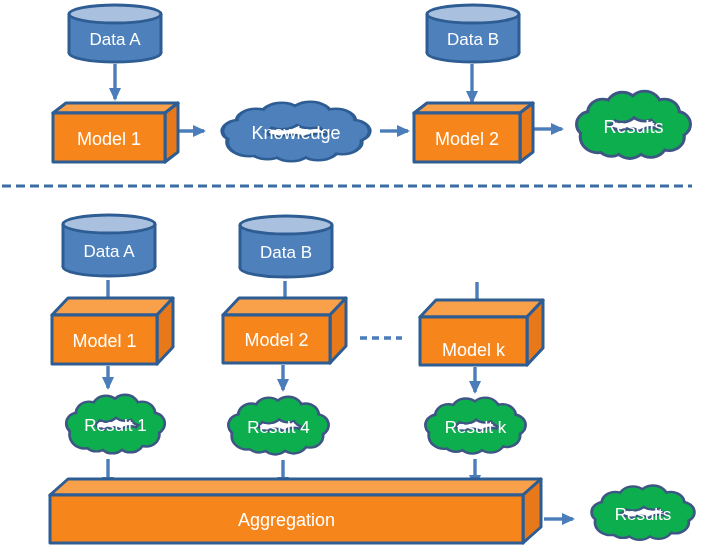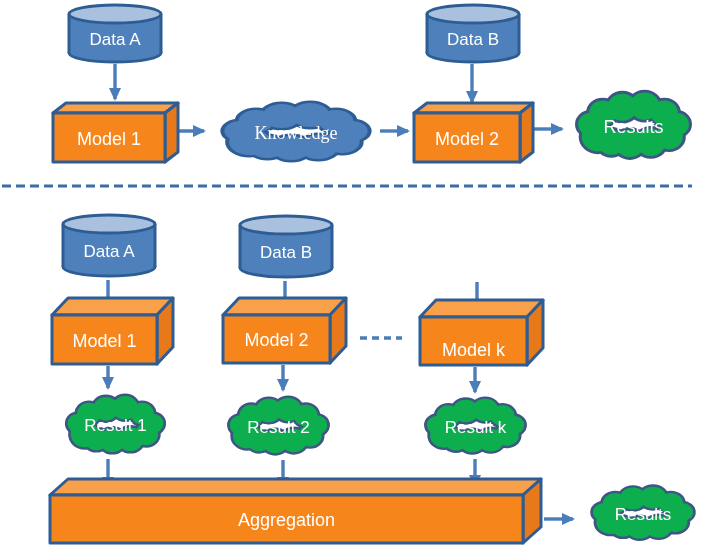--- a/index.html
+++ b/index.html
@@ -83,21 +83,21 @@
     <svg width="129" height="63">
       <g stroke="#2E5D94" stroke-width="3" stroke-linejoin="round">
         <polygon points="2,12 15,2 127,2 114,12" fill="#F9A04A"></polygon>
         <polygon points="114,12 127,2 127,51 114,61" fill="#E8791B"></polygon>
         <rect x="2" y="12" width="112" height="49" fill="#F6861C"></rect>
       </g>
     </svg>
     <span class="label big" style="padding-top:12px;padding-right:13px">Model 1</span>
   </div>
 
-  <div class="node" style="left:210px;top:99px;font-family:Liberation Serif, serif;">
+  <div class="node" style="left:210px;top:99px;">
     <svg width="172" height="68" viewBox="0 0 216 136" preserveAspectRatio="none">
       <use href="#cloudShape" fill="#4E81BC" stroke="#2E5D94"></use>
     </svg>
     <span class="label big">Knowledge</span>
   </div>
 
   <div class="node" style="left:424px;top:2px;">
     <svg width="98" height="62">
       <ellipse cx="49" cy="51" rx="46" ry="9" fill="#4E80BC" stroke="#2E5D94" stroke-width="3"></ellipse>
       <rect x="3" y="12" width="92" height="39" fill="#4E80BC"></rect>
@@ -186,21 +186,21 @@
     <svg width="115" height="67" viewBox="0 0 216 136" preserveAspectRatio="none">
       <use href="#cloudShape" fill="#0DAE4E" stroke="#3E5684"></use>
     </svg>
     <span class="label">Result 1</span>
   </div>
 
   <div class="node" style="left:220px;top:394px;">
     <svg width="117" height="66" viewBox="0 0 216 136" preserveAspectRatio="none">
       <use href="#cloudShape" fill="#0DAE4E" stroke="#3E5684"></use>
     </svg>
-    <span class="label">Result 2</span>
+    <span class="label">Result 4</span>
   </div>
 
   <div class="node" style="left:417px;top:395px;">
     <svg width="117" height="64" viewBox="0 0 216 136" preserveAspectRatio="none">
       <use href="#cloudShape" fill="#0DAE4E" stroke="#3E5684"></use>
     </svg>
     <span class="label">Result k</span>
   </div>
 
   <div class="node" style="left:48px;top:477px;">

